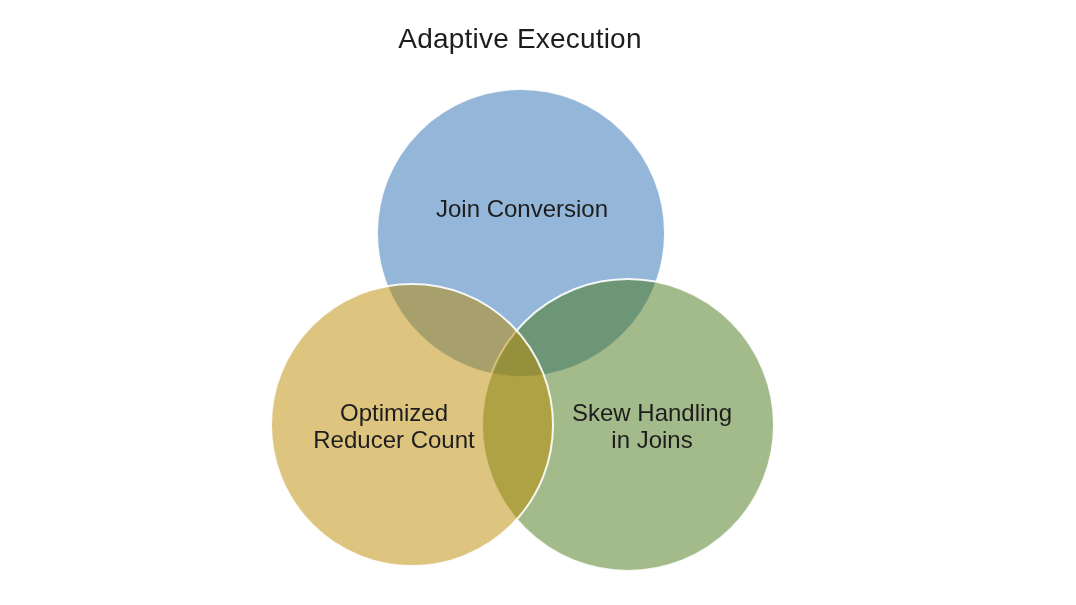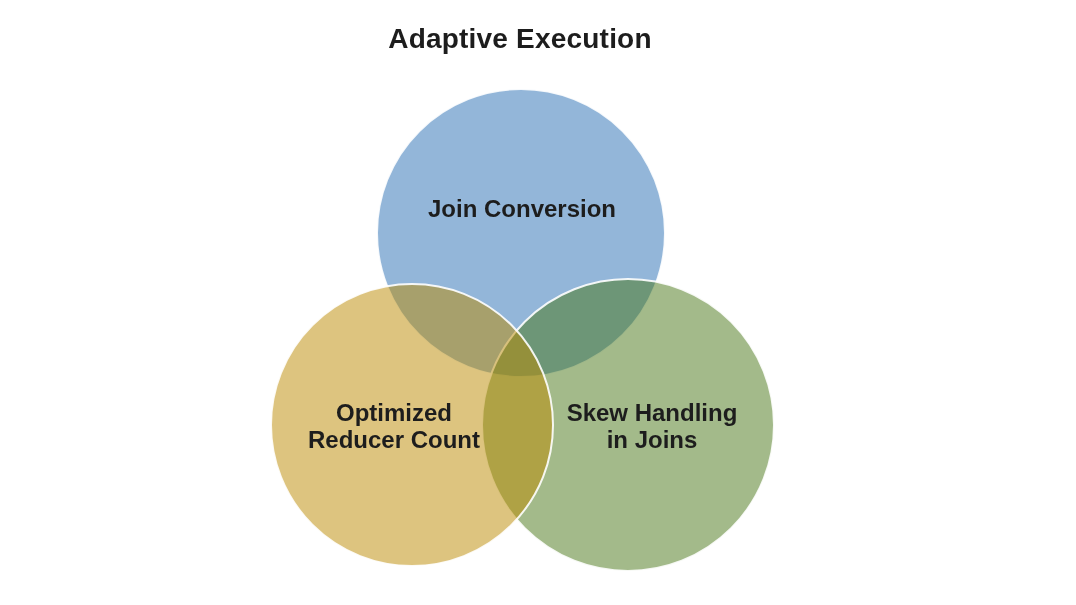--- a/index.html
+++ b/index.html
@@ -7,21 +7,20 @@
     padding: 0;
     background: #ffffff;
   }
   .slide {
     position: relative;
     width: 1076px;
     height: 605px;
     background: #ffffff;
     overflow: hidden;
     font-family: "Liberation Sans", sans-serif;
-    font-weight: bold;
   }
   svg.venn {
     display: block;
     width: 1076px;
     height: 605px;
   }
   text {
     fill: #1d1d1d;
     font-family: "Liberation Sans", sans-serif;
   }

